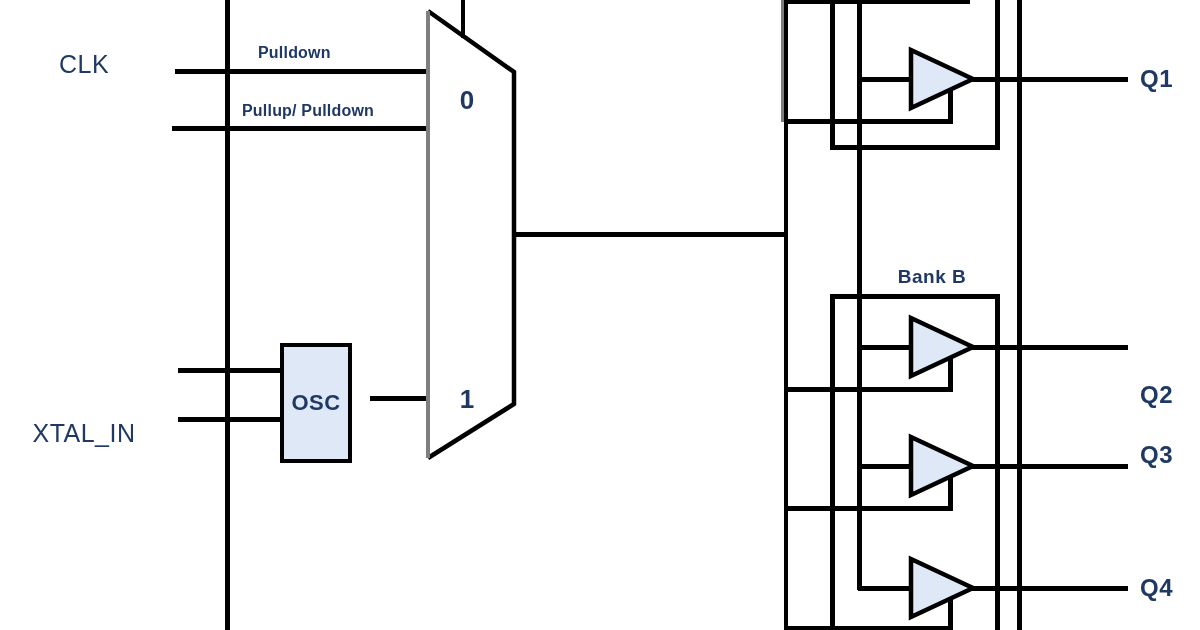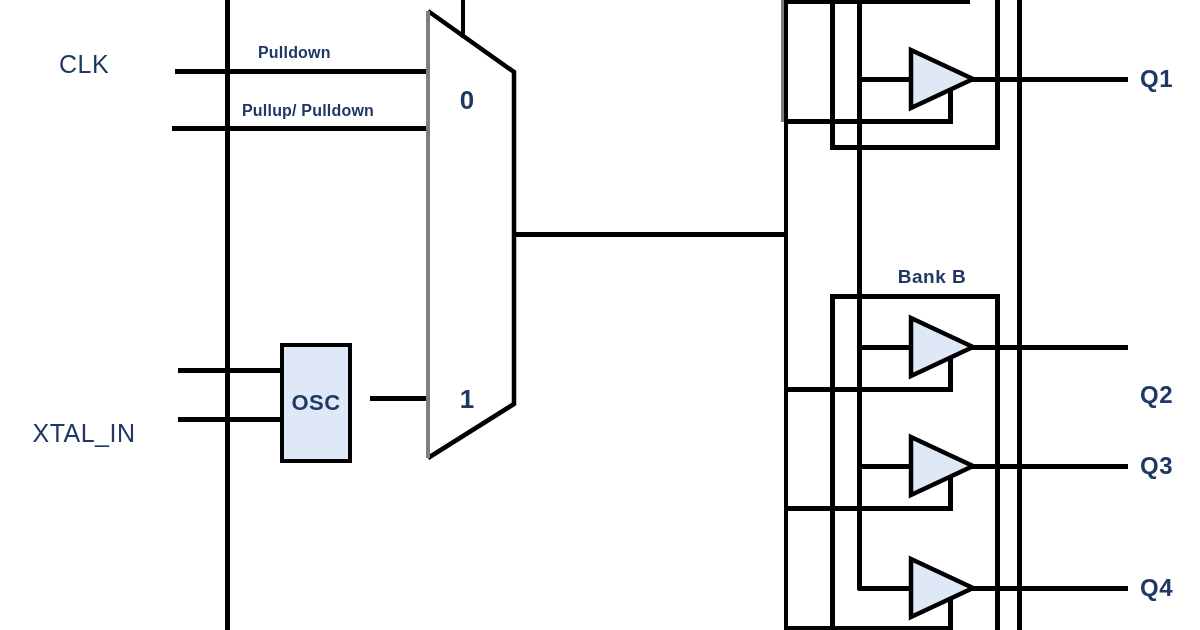--- a/index.html
+++ b/index.html
@@ -121,21 +121,21 @@
 
   <div class="hline" style="left:858px;top:464px;width:54px;"></div>
   <div class="hline" style="left:784px;top:506px;width:168px;"></div>
   <div class="vline" style="left:948px;top:477px;height:34px;"></div>
   <div class="buf" style="left:908px;top:434px;">
     <svg width="68" height="64" viewBox="0 0 68 64">
         <polygon class="buf-poly" points="3,3 65,32 3,61"></polygon>
       </svg>
   </div>
   <div class="hline" style="left:968px;top:464px;width:160px;"></div>
-  <div class="q-label" style="top:453px;text-align:right;">Q3</div>
+  <div class="q-label" style="top:442px;text-align:right;">Q3</div>
 
   <div class="hline" style="left:858px;top:586px;width:54px;"></div>
   <div class="hline thinh" style="left:784px;top:626px;width:168px;"></div>
   <div class="vline" style="left:948px;top:599px;height:31px;"></div>
   <div class="buf" style="left:908px;top:556px;">
     <svg width="68" height="64" viewBox="0 0 68 64">
         <polygon class="buf-poly" points="3,3 65,32 3,61"></polygon>
       </svg>
   </div>
   <div class="hline" style="left:968px;top:586px;width:160px;"></div>

